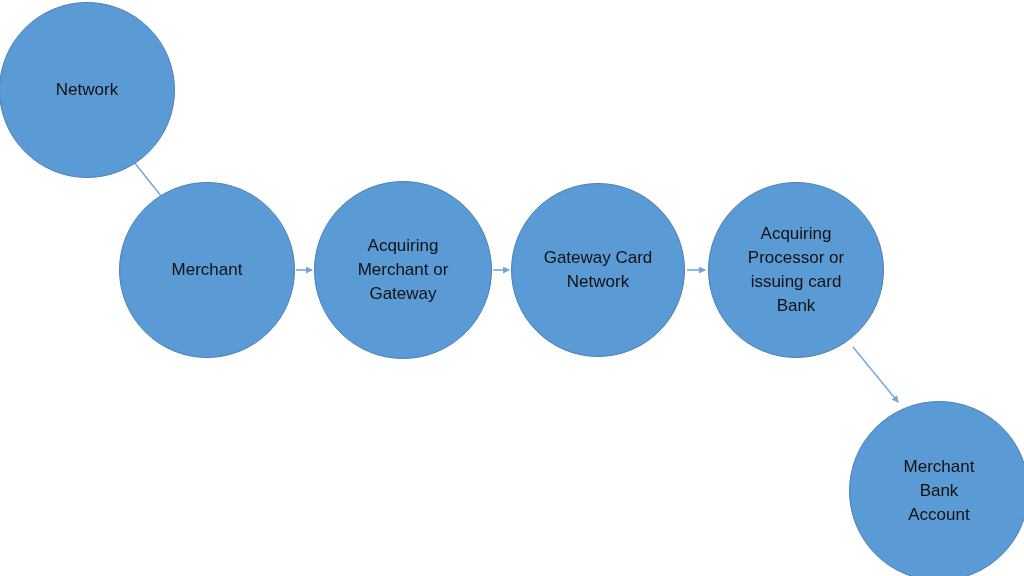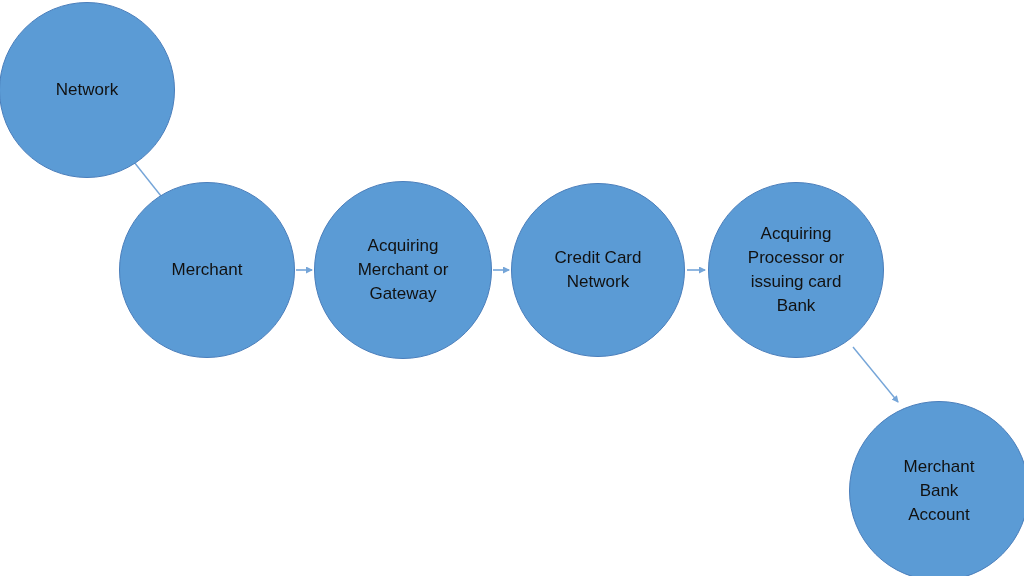--- a/index.html
+++ b/index.html
@@ -80,21 +80,21 @@
     <span class="label">Merchant</span>
   </div>
 
   <div class="node" id="node-gateway">
     <span class="label">Acquiring
 Merchant or
 Gateway</span>
   </div>
 
   <div class="node" id="node-network">
-    <span class="label">Credit Card
+    <span class="label">Gateway Card
 Network</span>
   </div>
 
   <div class="node" id="node-processor">
     <span class="label">Acquiring
 Processor or
 issuing card
 Bank</span>
   </div>
 

